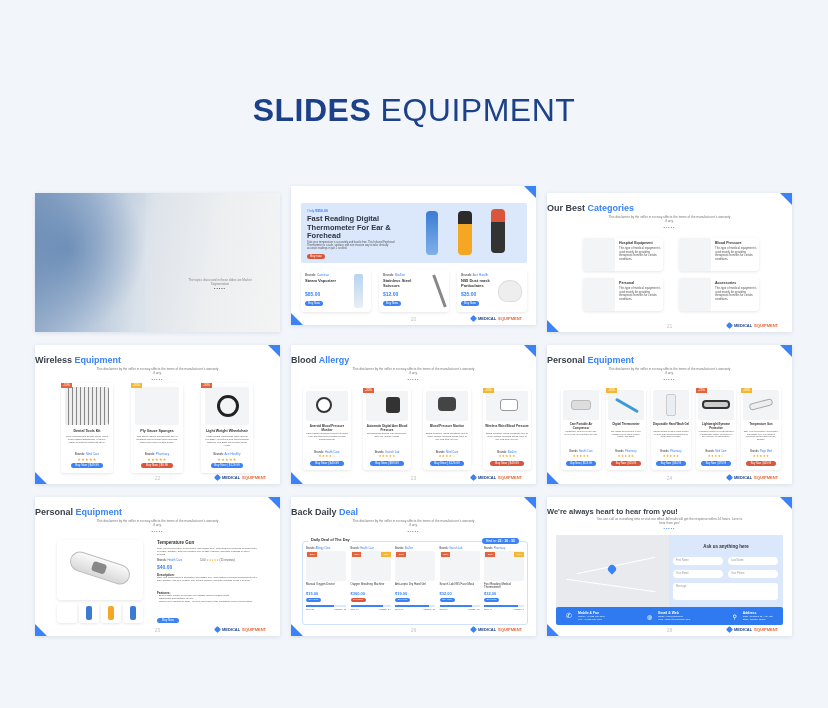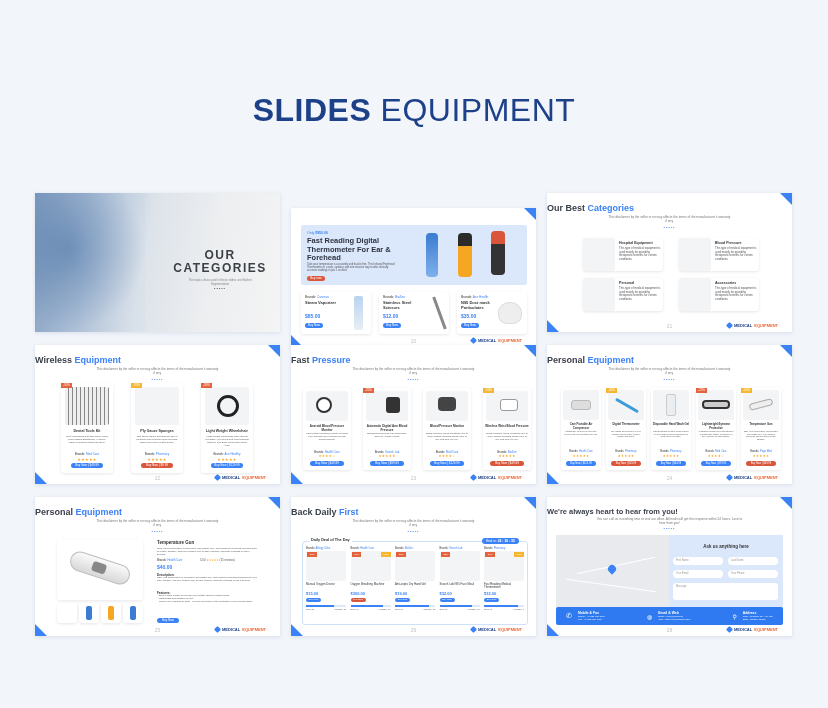--- a/index.html
+++ b/index.html
@@ -47,29 +47,25 @@
 </head>
 <body>
 
 <div class="page-title">
   <b>SLIDES</b>
   <span class="light">EQUIPMENT</span>
 </div>
 
 <div class="slide" style="left:35px;top:193px;background:linear-gradient(100deg,#6f8fb6 0%,#a9bcd4 25%,#dde3ea 45%,#eceef0 70%,#f4f4f4 100%);">
   <div style="position:absolute;left:0;top:0;width:110px;height:139px;background:radial-gradient(ellipse at 30% 40%, rgba(80,120,170,0.55), rgba(200,215,230,0.2) 70%);"></div>
-  <div style="position:absolute;left:125px;top:56px;width:120px;text-align:center;font-size:12px;font-weight:700;letter-spacing:1.5px;color:#3b3f46;line-height:13px;">
-    <div>OUR</div>
-    <div>CATEGORIES</div>
-  </div>
   <div class="tiny" style="left:150px;top:85px;width:70px;text-align:center;font-size:3px;color:#888;">The topics discussed in these slides are Market Segmentation</div>
   <div style="position:absolute;left:125px;top:93px;width:120px;text-align:center;font-size:4px;color:#444;letter-spacing:1px;">•••••</div>
 </div>
 
-<div class="slide" style="left:291px;top:208px;">
+<div class="slide" style="left:291px;top:186px;">
   <div class="corner-tr"></div>
   <div style="position:absolute;left:10px;top:17px;width:226px;height:60px;background:#dbe7fb;border-radius:2px;">
     <div style="position:absolute;left:6px;top:6px;font-size:3.5px;color:#3b82f6;">
       <span>Only</span>
       <b>$950.00</b>
     </div>
     <div style="position:absolute;left:6px;top:12px;width:90px;font-size:7.5px;font-weight:700;color:#2d3340;line-height:8.5px;">Fast Reading Digital Thermometer For Ear &amp; Forehead</div>
     <div class="tiny" style="left:6px;top:38px;width:90px;font-size:2.6px;line-height:3px;">Take your temperature is accurately and hassle free. This Infrared Forehead Thermometer is a safe, sanitary, and non invasive way to take clinically accurate readings in just 1 second.</div>
     <div class="btn red" style="left:6px;top:51px;width:18px;">Buy now</div>
     <div style="position:absolute;left:125px;top:8px;width:12px;height:44px;background:linear-gradient(#3b7bd4,#7fb0ea);border-radius:4px;"></div>
@@ -179,21 +175,21 @@
   <div class="logo">
       <span class="mark"></span>
       <span>MEDICAL</span>
       <span class="eq">EQUIPMENT</span>
     </div>
   <div class="corner-bl"></div>
 </div>
 
 <div class="slide" style="left:291px;top:345px;">
   <div class="corner-tr"></div>
-  <div class="s-title"><span>Fast</span> <span class="acc">Pressure</span></div>
+  <div class="s-title"><span>Blood</span> <span class="acc">Allergy</span></div>
   <div class="s-sub">This disclaimer by the seller in no way affects the terms of the manufacturer's warranty if any.</div>
   <div class="dots">•••••</div>
 
   <div class="card" style="left:12px;top:43px;width:48px;height:82px;">
     <div class="img-ph" style="left:3px;top:3px;width:42px;height:30px;">
         <div style="position:absolute;left:10px;top:6px;width:16px;height:16px;border:2px solid #333;border-radius:50%;background:#fff;"></div>
       </div>
     <div class="tname" style="left:2px;top:36px;width:44px;font-size:3px;">Aneroid Blood Pressure Monitor</div>
     <div class="tiny" style="left:3px;top:45px;width:42px;font-size:2.4px;line-height:2.9px;text-align:center;">This product measures directly at heart level and therefore provides precise measurements.</div>
     <div class="brand" style="left:0;top:62px;width:48px;text-align:center;font-size:2.8px;">Brands: <span class="v">Health Care</span></div>
@@ -347,21 +343,21 @@
   <div class="logo">
       <span class="mark"></span>
       <span>MEDICAL</span>
       <span class="eq">EQUIPMENT</span>
     </div>
   <div class="corner-bl"></div>
 </div>
 
 <div class="slide" style="left:291px;top:497px;">
   <div class="corner-tr"></div>
-  <div class="s-title"><span>Back Daily</span> <span class="acc">First</span></div>
+  <div class="s-title"><span>Back Daily</span> <span class="acc">Deal</span></div>
   <div class="s-sub">This disclaimer by the seller in no way affects the terms of the manufacturer's warranty if any.</div>
   <div class="dots">•••••</div>
   <div style="position:absolute;left:11px;top:44px;width:226px;height:84px;border:1px solid #cfe0fb;border-radius:3px;">
     <div style="position:absolute;left:6px;top:-4px;background:#fff;padding:0 2px;font-size:3.8px;font-weight:700;color:#333;">Daily Deal of The Day</div>
     <div style="position:absolute;right:8px;top:-4px;background:#3b82f6;color:#fff;border-radius:4px;padding:0 4px;font-size:3.4px;line-height:6px;"><span>End in:</span> <b>22 : 36 : 55</b></div>
   </div>
   <div id="deal-row" style="position:absolute;left:15px;top:50px;width:220px;height:76px;display:flex;justify-content:space-between;">
     <div style="width:42px;position:relative;">
       <div class="brand" style="left:0;top:0;font-size:2.6px;">Brands: <span class="v">Allergy Clinic</span></div>
       <div class="img-ph" style="left:0;top:4px;width:40px;height:30px;"></div>

